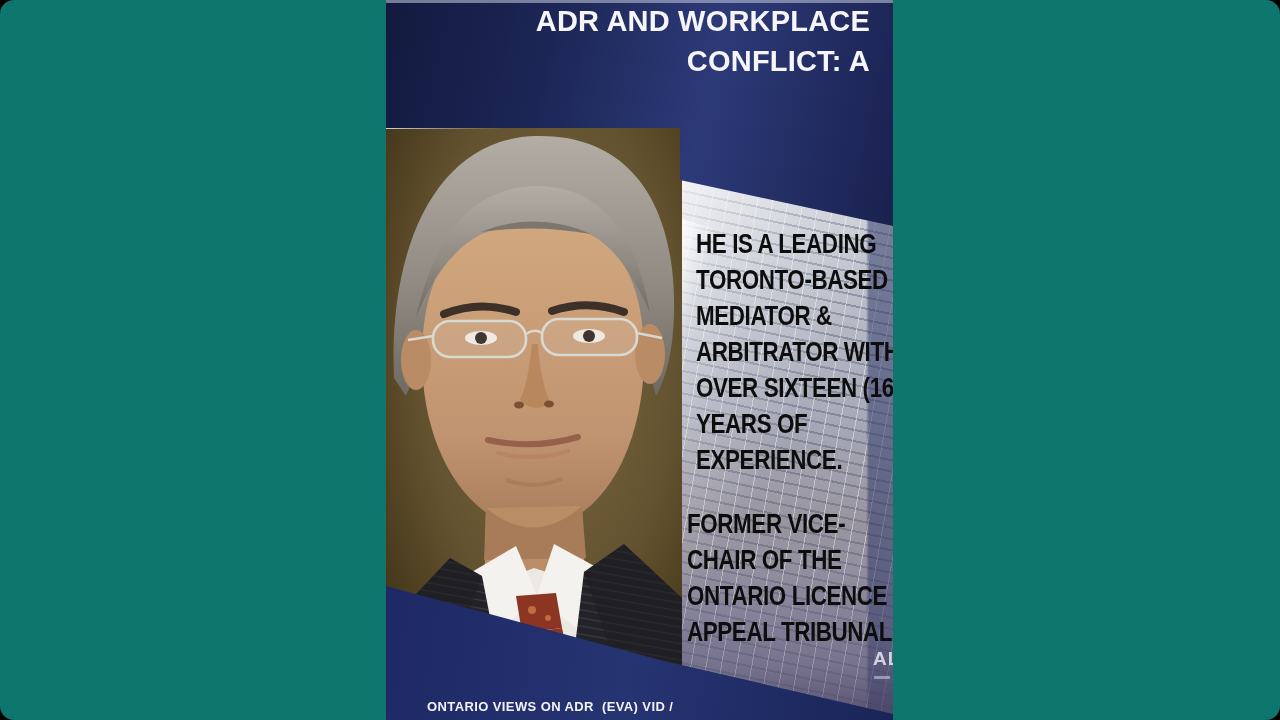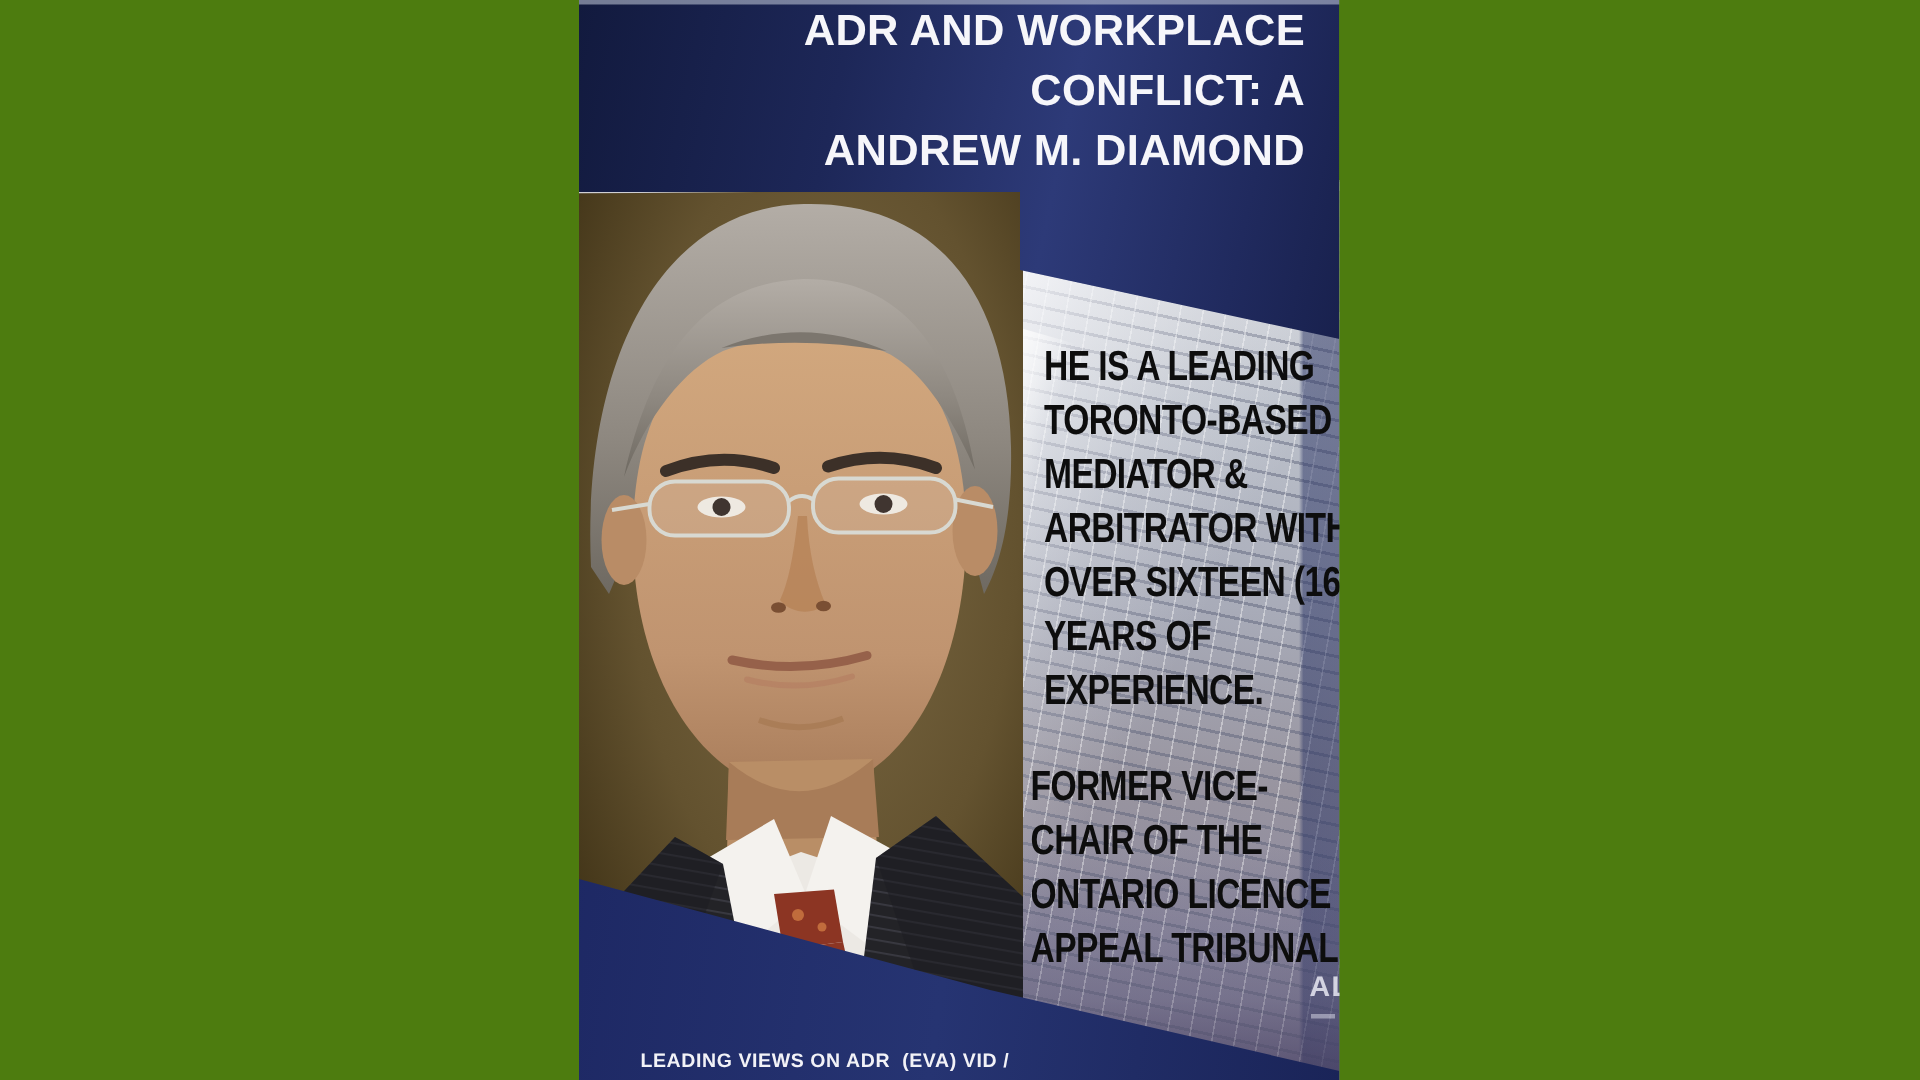--- a/index.html
+++ b/index.html
@@ -1,17 +1,17 @@
 <!DOCTYPE html>
 <html><head>
 <meta charset="utf-8">
 <style>
   html,body{margin:0;padding:0;background:#000;}
-  .frame{position:relative;width:1280px;height:720px;background:#4d7c0f;overflow:hidden;
-         font-family:"Liberation Sans", sans-serif;}
+  .frame{position:relative;width:1280px;height:720px;background:#0f766e;overflow:hidden;
+         font-family:"Liberation Sans", sans-serif;border-radius:14px;}
   .poster{position:absolute;left:386px;top:0;width:507px;height:720px;overflow:hidden;}
 
   
   .building{position:absolute;left:294px;top:120px;width:213px;height:600px;
     background:
       linear-gradient(0deg, rgba(70,62,95,0.65) 0%, rgba(90,85,115,0.35) 9%, rgba(0,0,0,0) 26%),
       linear-gradient(90deg, rgba(0,0,0,0) 0px, rgba(0,0,0,0) 186px, rgba(38,48,98,0.50) 189px, rgba(52,60,105,0.55) 213px),
       linear-gradient(118deg, rgba(252,252,254,0.95) 0%, rgba(246,247,250,0.60) 16%, rgba(244,245,248,0.22) 34%, rgba(0,0,0,0) 52%),
       repeating-linear-gradient(100deg, rgba(255,255,255,0.40) 0px, rgba(255,255,255,0.40) 1px, rgba(0,0,0,0) 1px, rgba(0,0,0,0) 15px),
       repeating-linear-gradient(12deg, rgba(88,94,118,0.45) 0px, rgba(88,94,118,0.45) 2px, rgba(0,0,0,0) 2px, rgba(0,0,0,0) 11px),
@@ -154,21 +154,20 @@
       </svg>
     </div>
 
     <div class="grey-wedge"></div>
     <div class="header"></div>
     <div class="bottom-wedge"></div>
     <div class="top-edge"></div>
 
     <div class="title">
       <div>ADR AND WORKPLACE CONFLICT: A</div>
-      <div>ANDREW M. DIAMOND</div>
     </div>
 
     <div class="bio">
       <div>HE IS A LEADING</div>
       <div>TORONTO-BASED</div>
       <div>MEDIATOR &amp;</div>
       <div>ARBITRATOR WITH</div>
       <div>OVER SIXTEEN (16)</div>
       <div>YEARS OF</div>
       <div>EXPERIENCE.</div>
@@ -178,19 +177,19 @@
       <div>FORMER VICE-</div>
       <div>CHAIR OF THE</div>
       <div>ONTARIO LICENCE</div>
       <div>APPEAL TRIBUNAL</div>
     </div>
 
     <div class="building-sign">AL</div>
     <div class="building-sign-sub"></div>
 
     <div class="footer">
-      <div>LEADING VIEWS ON ADR  (EVA) VID /</div>
+      <div>ONTARIO VIEWS ON ADR  (EVA) VID /</div>
       
       
     </div>
 
   </div>
 </div>
 
 </body></html>

